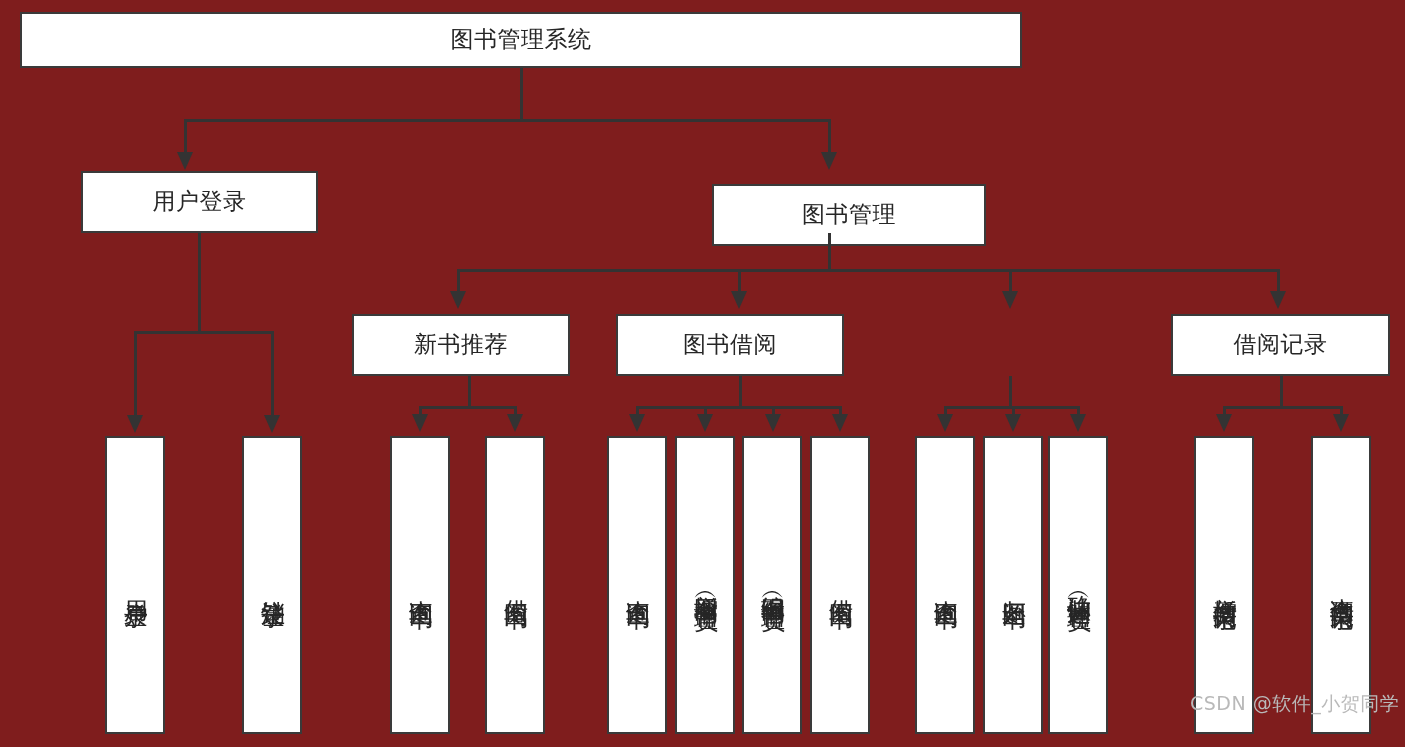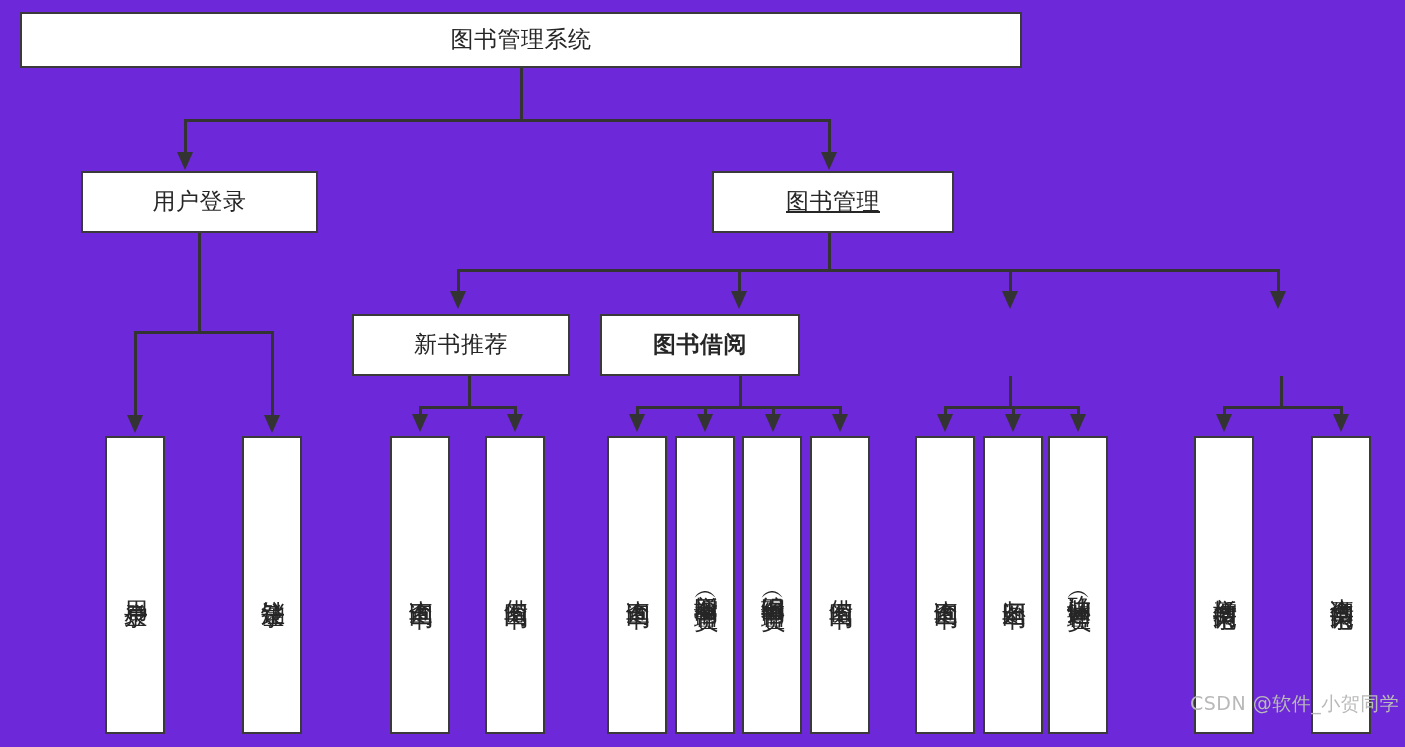--- a/index.html
+++ b/index.html
@@ -8,21 +8,21 @@
     padding: 0;
     background: #ffffff;
   }
   body {
     font-family: "DejaVu Sans", "Liberation Sans", sans-serif;
   }
   #diagram-root {
     position: relative;
     width: 1405px;
     height: 747px;
-    background: #6d28d9;
+    background: #7f1d1d;
     overflow: hidden;
   }
   
   .node {
     position: absolute;
     box-sizing: border-box;
     background: #ffffff;
     border: 2.5px solid #3a3a3a;
     display: flex;
     align-items: center;
@@ -95,21 +95,21 @@
   <div class="edge v" style="left:184px; top:119px; height:36px;"></div>
   <div class="arrow" style="left:177px; top:152px;"></div>
 
   <div class="edge v" style="left:828px; top:119px; height:36px;"></div>
   <div class="arrow" style="left:821px; top:152px;"></div>
 
   <div class="node horizontal" style="left:81px; top:171px; width:237px; height:62px;">
     <span class="label">用户登录</span>
   </div>
 
-  <div class="node horizontal" style="left:712px; top:171px; width:242px; height:62px;text-decoration:underline;">
+  <div class="node horizontal" style="left:712px; top:184px; width:274px; height:62px;">
     <span class="label">图书管理</span>
   </div>
 
   <div class="edge v" style="left:198px; top:233px; height:100px;"></div>
   <div class="edge h" style="left:134px; top:331px; width:138px;"></div>
   <div class="edge v" style="left:134px; top:331px; height:87px;"></div>
   <div class="arrow" style="left:127px; top:415px;"></div>
   <div class="edge v" style="left:271px; top:331px; height:87px;"></div>
   <div class="arrow" style="left:264px; top:415px;"></div>
 
@@ -120,22 +120,25 @@
   <div class="edge v" style="left:738px; top:269px; height:25px;"></div>
   <div class="arrow" style="left:731px; top:291px;"></div>
   <div class="edge v" style="left:1009px; top:269px; height:25px;"></div>
   <div class="arrow" style="left:1002px; top:291px;"></div>
   <div class="edge v" style="left:1277px; top:269px; height:25px;"></div>
   <div class="arrow" style="left:1270px; top:291px;"></div>
 
   <div class="node horizontal" style="left:352px; top:314px; width:218px; height:62px;">
     <span class="label">新书推荐</span>
   </div>
-  <div class="node horizontal" style="left:600px; top:314px; width:200px; height:62px;font-weight:bold;">
+  <div class="node horizontal" style="left:616px; top:314px; width:228px; height:62px;">
     <span class="label">图书借阅</span>
+  </div>
+  <div class="node horizontal" style="left:1171px; top:314px; width:219px; height:62px;">
+    <span class="label">借阅记录</span>
   </div>
 
   <div class="edge v" style="left:468px; top:376px; height:32px;"></div>
   <div class="edge h" style="left:419px; top:406px; width:97px;"></div>
   <div class="edge v" style="left:419px; top:406px; height:10px;"></div>
   <div class="arrow" style="left:412px; top:414px;"></div>
   <div class="edge v" style="left:514px; top:406px; height:10px;"></div>
   <div class="arrow" style="left:507px; top:414px;"></div>
 
   <div class="edge v" style="left:739px; top:376px; height:32px;"></div>

